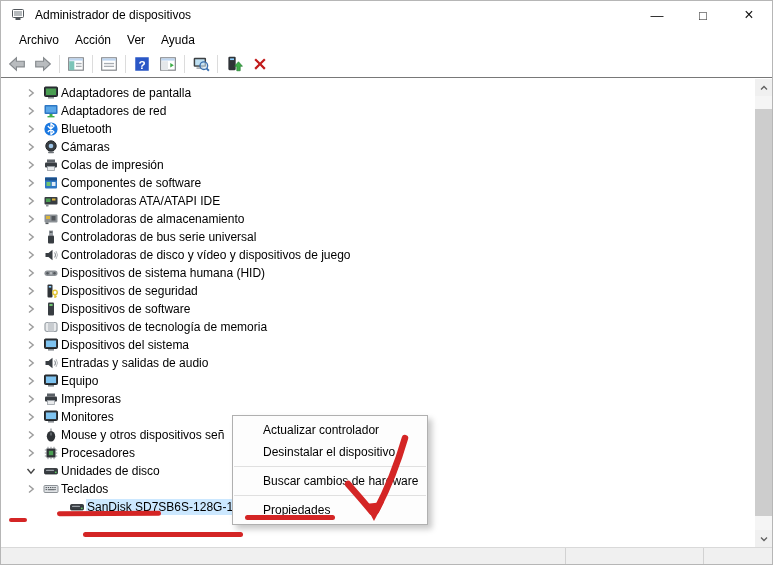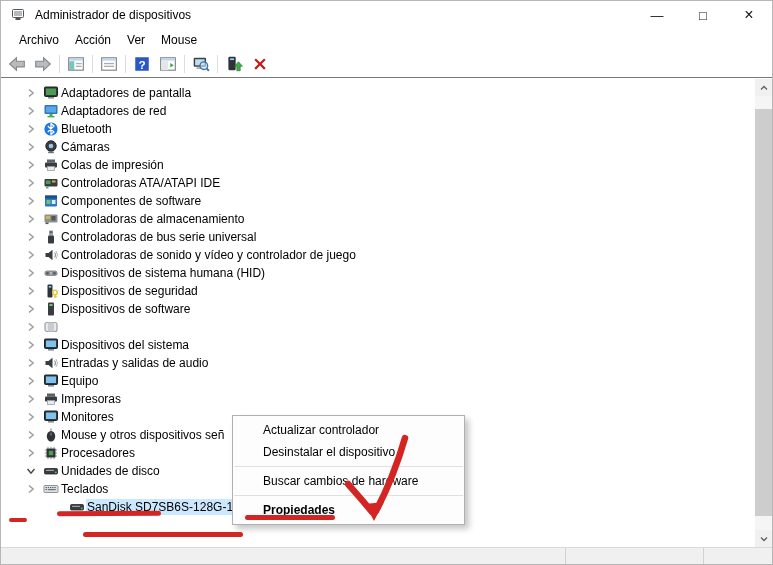--- a/index.html
+++ b/index.html
@@ -43,24 +43,24 @@
   .scrollbar { position:absolute; top:78px; right:0; width:17px; bottom:17px; background:#f5f5f5; z-index:2; }
   .sb-btn { position:absolute; left:0; width:17px; height:17px; background:#f0f0f0; display:flex; align-items:center; justify-content:center; }
   .sb-up { top:0; } .sb-down { bottom:0; }
   .sb-thumb { position:absolute; left:0; right:0; top:30px; bottom:31px; background:#cdcdcd; }
 
   
   .statusbar { position:absolute; left:0; right:0; bottom:0; height:17px; background:#f0f0f0; border-top:1px solid #d9d9d9; }
   .sb-div { position:absolute; top:0; bottom:0; width:1px; background:#d2d2d2; }
 
   
-  .ctx { position:absolute; left:231px; top:414px; width:233px; background:#fdfdfd;
+  .ctx { position:absolute; left:231px; top:414px; width:196px; background:#fdfdfd;
          border:1px solid #b0b0b0; box-shadow:4px 4px 6px rgba(0,0,0,.22); padding:3px 0; z-index:10; }
   .ctx-item { height:22px; line-height:22px; padding-left:30px; font-size:12px; cursor:default; }
-  .ctx-item.bold { font-weight:bold; }
+  .ctx-item.bold { font-weight:normal; }
   .ctx-sep { height:1px; background:#e0e0e0; margin:3px 1px; }
 
   
   .anno { position:absolute; z-index:20; pointer-events:none; }
   .red-line { background:#d42525; border-radius:2.5px; }
   #anno-chevron   { left:8px;  top:517px; width:18px;  height:4px; }
   #anno-unidades  { left:56px; top:510px; width:104px; height:4.5px; transform:rotate(-0.4deg); }
   #anno-sandisk   { left:82px; top:531px; width:160px; height:5px; }
   #anno-props     { left:244px; top:514px; width:90px; height:4.5px; }
   #anno-check     { left:335px; top:425px; width:80px; height:100px; }
@@ -250,21 +250,21 @@
       <div class="wbtn">—</div>
       <div class="wbtn">□</div>
       <div class="wbtn close">×</div>
     </div>
   </div>
 
   <div class="menubar" id="menubar">
       <div class="menubar-item">Archivo</div>
       <div class="menubar-item">Acción</div>
       <div class="menubar-item">Ver</div>
-      <div class="menubar-item">Mouse</div>
+      <div class="menubar-item">Ayuda</div>
     </div>
 
   <div class="toolbar" id="toolbar">
       <div class="tbtn">
         <svg viewBox="0 0 16 16">
           <use href="#sym-tb-back"></use>
         </svg>
       </div>
       <div class="tbtn">
         <svg viewBox="0 0 16 16">
@@ -369,42 +369,42 @@
         </svg>
         <span class="tlabel">Colas de impresión</span>
       </div>
       <div class="trow">
         <span class="chev">
           <svg width="10" height="10" viewBox="0 0 10 10">
             <polyline points="3,1.5 7.2,5 3,8.5" fill="none" stroke="#9b9b9b" stroke-width="1.4"></polyline>
           </svg>
         </span>
         <svg class="ticon" viewBox="0 0 16 16">
+          <use href="#sym-swcomp"></use>
+        </svg>
+        <span class="tlabel">Componentes de software</span>
+      </div>
+      <div class="trow">
+        <span class="chev">
+          <svg width="10" height="10" viewBox="0 0 10 10">
+            <polyline points="3,1.5 7.2,5 3,8.5" fill="none" stroke="#9b9b9b" stroke-width="1.4"></polyline>
+          </svg>
+        </span>
+        <svg class="ticon" viewBox="0 0 16 16">
           <use href="#sym-card"></use>
         </svg>
         <span class="tlabel">Controladoras ATA/ATAPI IDE</span>
       </div>
       <div class="trow">
         <span class="chev">
           <svg width="10" height="10" viewBox="0 0 10 10">
             <polyline points="3,1.5 7.2,5 3,8.5" fill="none" stroke="#9b9b9b" stroke-width="1.4"></polyline>
           </svg>
         </span>
         <svg class="ticon" viewBox="0 0 16 16">
-          <use href="#sym-swcomp"></use>
-        </svg>
-        <span class="tlabel">Componentes de software</span>
-      </div>
-      <div class="trow">
-        <span class="chev">
-          <svg width="10" height="10" viewBox="0 0 10 10">
-            <polyline points="3,1.5 7.2,5 3,8.5" fill="none" stroke="#9b9b9b" stroke-width="1.4"></polyline>
-          </svg>
-        </span>
-        <svg class="ticon" viewBox="0 0 16 16">
           <use href="#sym-card2"></use>
         </svg>
         <span class="tlabel">Controladoras de almacenamiento</span>
       </div>
       <div class="trow">
         <span class="chev">
           <svg width="10" height="10" viewBox="0 0 10 10">
             <polyline points="3,1.5 7.2,5 3,8.5" fill="none" stroke="#9b9b9b" stroke-width="1.4"></polyline>
           </svg>
         </span>
@@ -415,21 +415,21 @@
       </div>
       <div class="trow">
         <span class="chev">
           <svg width="10" height="10" viewBox="0 0 10 10">
             <polyline points="3,1.5 7.2,5 3,8.5" fill="none" stroke="#9b9b9b" stroke-width="1.4"></polyline>
           </svg>
         </span>
         <svg class="ticon" viewBox="0 0 16 16">
           <use href="#sym-speaker"></use>
         </svg>
-        <span class="tlabel">Controladoras de sonido y vídeo y controlador de juego</span>
+        <span class="tlabel">Controladoras de disco y vídeo y dispositivos de juego</span>
       </div>
       <div class="trow">
         <span class="chev">
           <svg width="10" height="10" viewBox="0 0 10 10">
             <polyline points="3,1.5 7.2,5 3,8.5" fill="none" stroke="#9b9b9b" stroke-width="1.4"></polyline>
           </svg>
         </span>
         <svg class="ticon" viewBox="0 0 16 16">
           <use href="#sym-hid"></use>
         </svg>
@@ -459,20 +459,21 @@
       </div>
       <div class="trow">
         <span class="chev">
           <svg width="10" height="10" viewBox="0 0 10 10">
             <polyline points="3,1.5 7.2,5 3,8.5" fill="none" stroke="#9b9b9b" stroke-width="1.4"></polyline>
           </svg>
         </span>
         <svg class="ticon" viewBox="0 0 16 16">
           <use href="#sym-memcard"></use>
         </svg>
+        <span class="tlabel">Dispositivos de tecnología de memoria</span>
       </div>
       <div class="trow">
         <span class="chev">
           <svg width="10" height="10" viewBox="0 0 10 10">
             <polyline points="3,1.5 7.2,5 3,8.5" fill="none" stroke="#9b9b9b" stroke-width="1.4"></polyline>
           </svg>
         </span>
         <svg class="ticon" viewBox="0 0 16 16">
           <use href="#sym-monitor-blue"></use>
         </svg>

